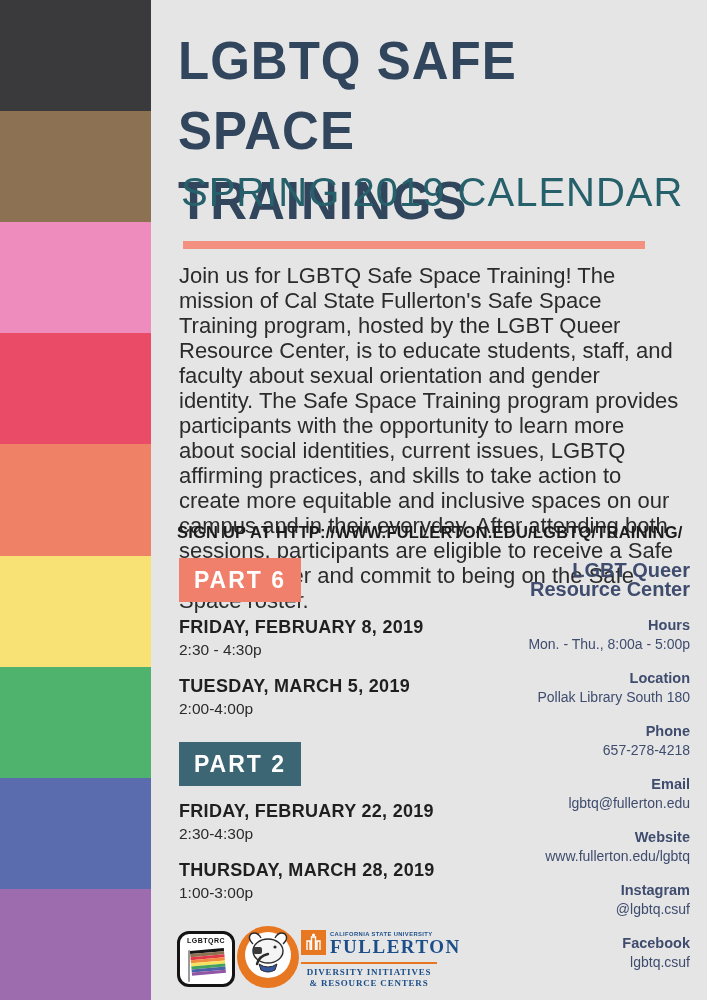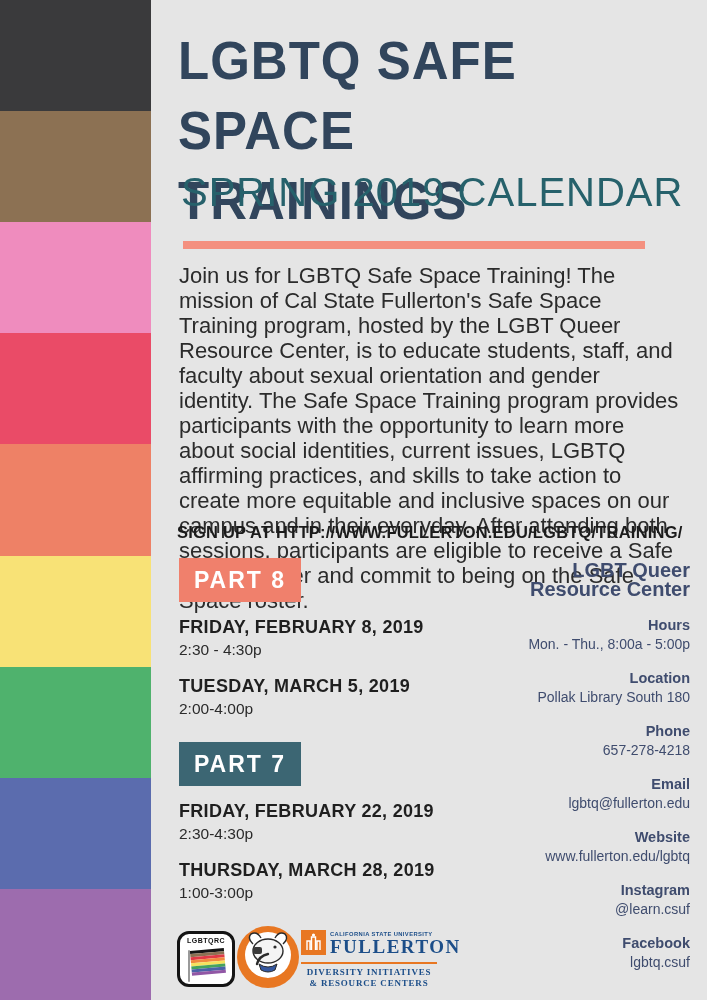--- a/index.html
+++ b/index.html
@@ -92,32 +92,32 @@
     <div>LGBTQ SAFE SPACE</div>
     <div>TRAININGS</div>
   </div>
   <div class="subtitle">SPRING 2019 CALENDAR</div>
   <div class="accent-bar" style="background: rgb(244, 144, 127);"></div>
 
   <div class="paragraph">Join us for LGBTQ Safe Space Training!  The mission of Cal State Fullerton's Safe Space Training program, hosted by the LGBT Queer Resource Center, is to educate students, staff, and faculty about sexual orientation and gender identity.  The Safe Space Training program provides participants with the opportunity to learn more about social identities, current issues, LGBTQ affirming practices, and skills to take action to create more equitable and inclusive spaces on our campus and in their everyday. After attending both sessions, participants are eligible to receive a Safe Space sticker and commit to being on the Safe Space roster.</div>
   <div class="signup">SIGN UP AT HTTP://WWW.FULLERTON.EDU/LGBTQ/TRAINING/</div>
 
   <div class="schedule">
-    <div class="part-box" style="background: rgb(240, 128, 108);">PART 8</div>
+    <div class="part-box" style="background: rgb(240, 128, 108);">PART 6</div>
     <div class="part1-sessions">
       <div class="session">
         <div class="session-date">FRIDAY, FEBRUARY 8, 2019</div>
         <div class="session-time">2:30 - 4:30p</div>
       </div>
       <div class="session">
         <div class="session-date">TUESDAY, MARCH 5, 2019</div>
         <div class="session-time">2:00-4:00p</div>
       </div>
     </div>
-    <div class="part-box" style="background: rgb(60, 102, 115);">PART 7</div>
+    <div class="part-box" style="background: rgb(60, 102, 115);">PART 2</div>
     <div class="part1-sessions">
       <div class="session">
         <div class="session-date">FRIDAY, FEBRUARY 22, 2019</div>
         <div class="session-time">2:30-4:30p</div>
       </div>
       <div class="session">
         <div class="session-date">THURSDAY, MARCH 28, 2019</div>
         <div class="session-time">1:00-3:00p</div>
       </div>
     </div>
@@ -143,21 +143,21 @@
     <div class="contact-block">
       <div class="contact-label">Email</div>
       <div class="contact-value">lgbtq@fullerton.edu</div>
     </div>
     <div class="contact-block">
       <div class="contact-label">Website</div>
       <div class="contact-value">www.fullerton.edu/lgbtq</div>
     </div>
     <div class="contact-block">
       <div class="contact-label">Instagram</div>
-      <div class="contact-value">@learn.csuf</div>
+      <div class="contact-value">@lgbtq.csuf</div>
     </div>
     <div class="contact-block">
       <div class="contact-label">Facebook</div>
       <div class="contact-value">lgbtq.csuf</div>
     </div>
   </div>
 
   <div class="logos">
 
     <div class="lgbtqrc-box">

